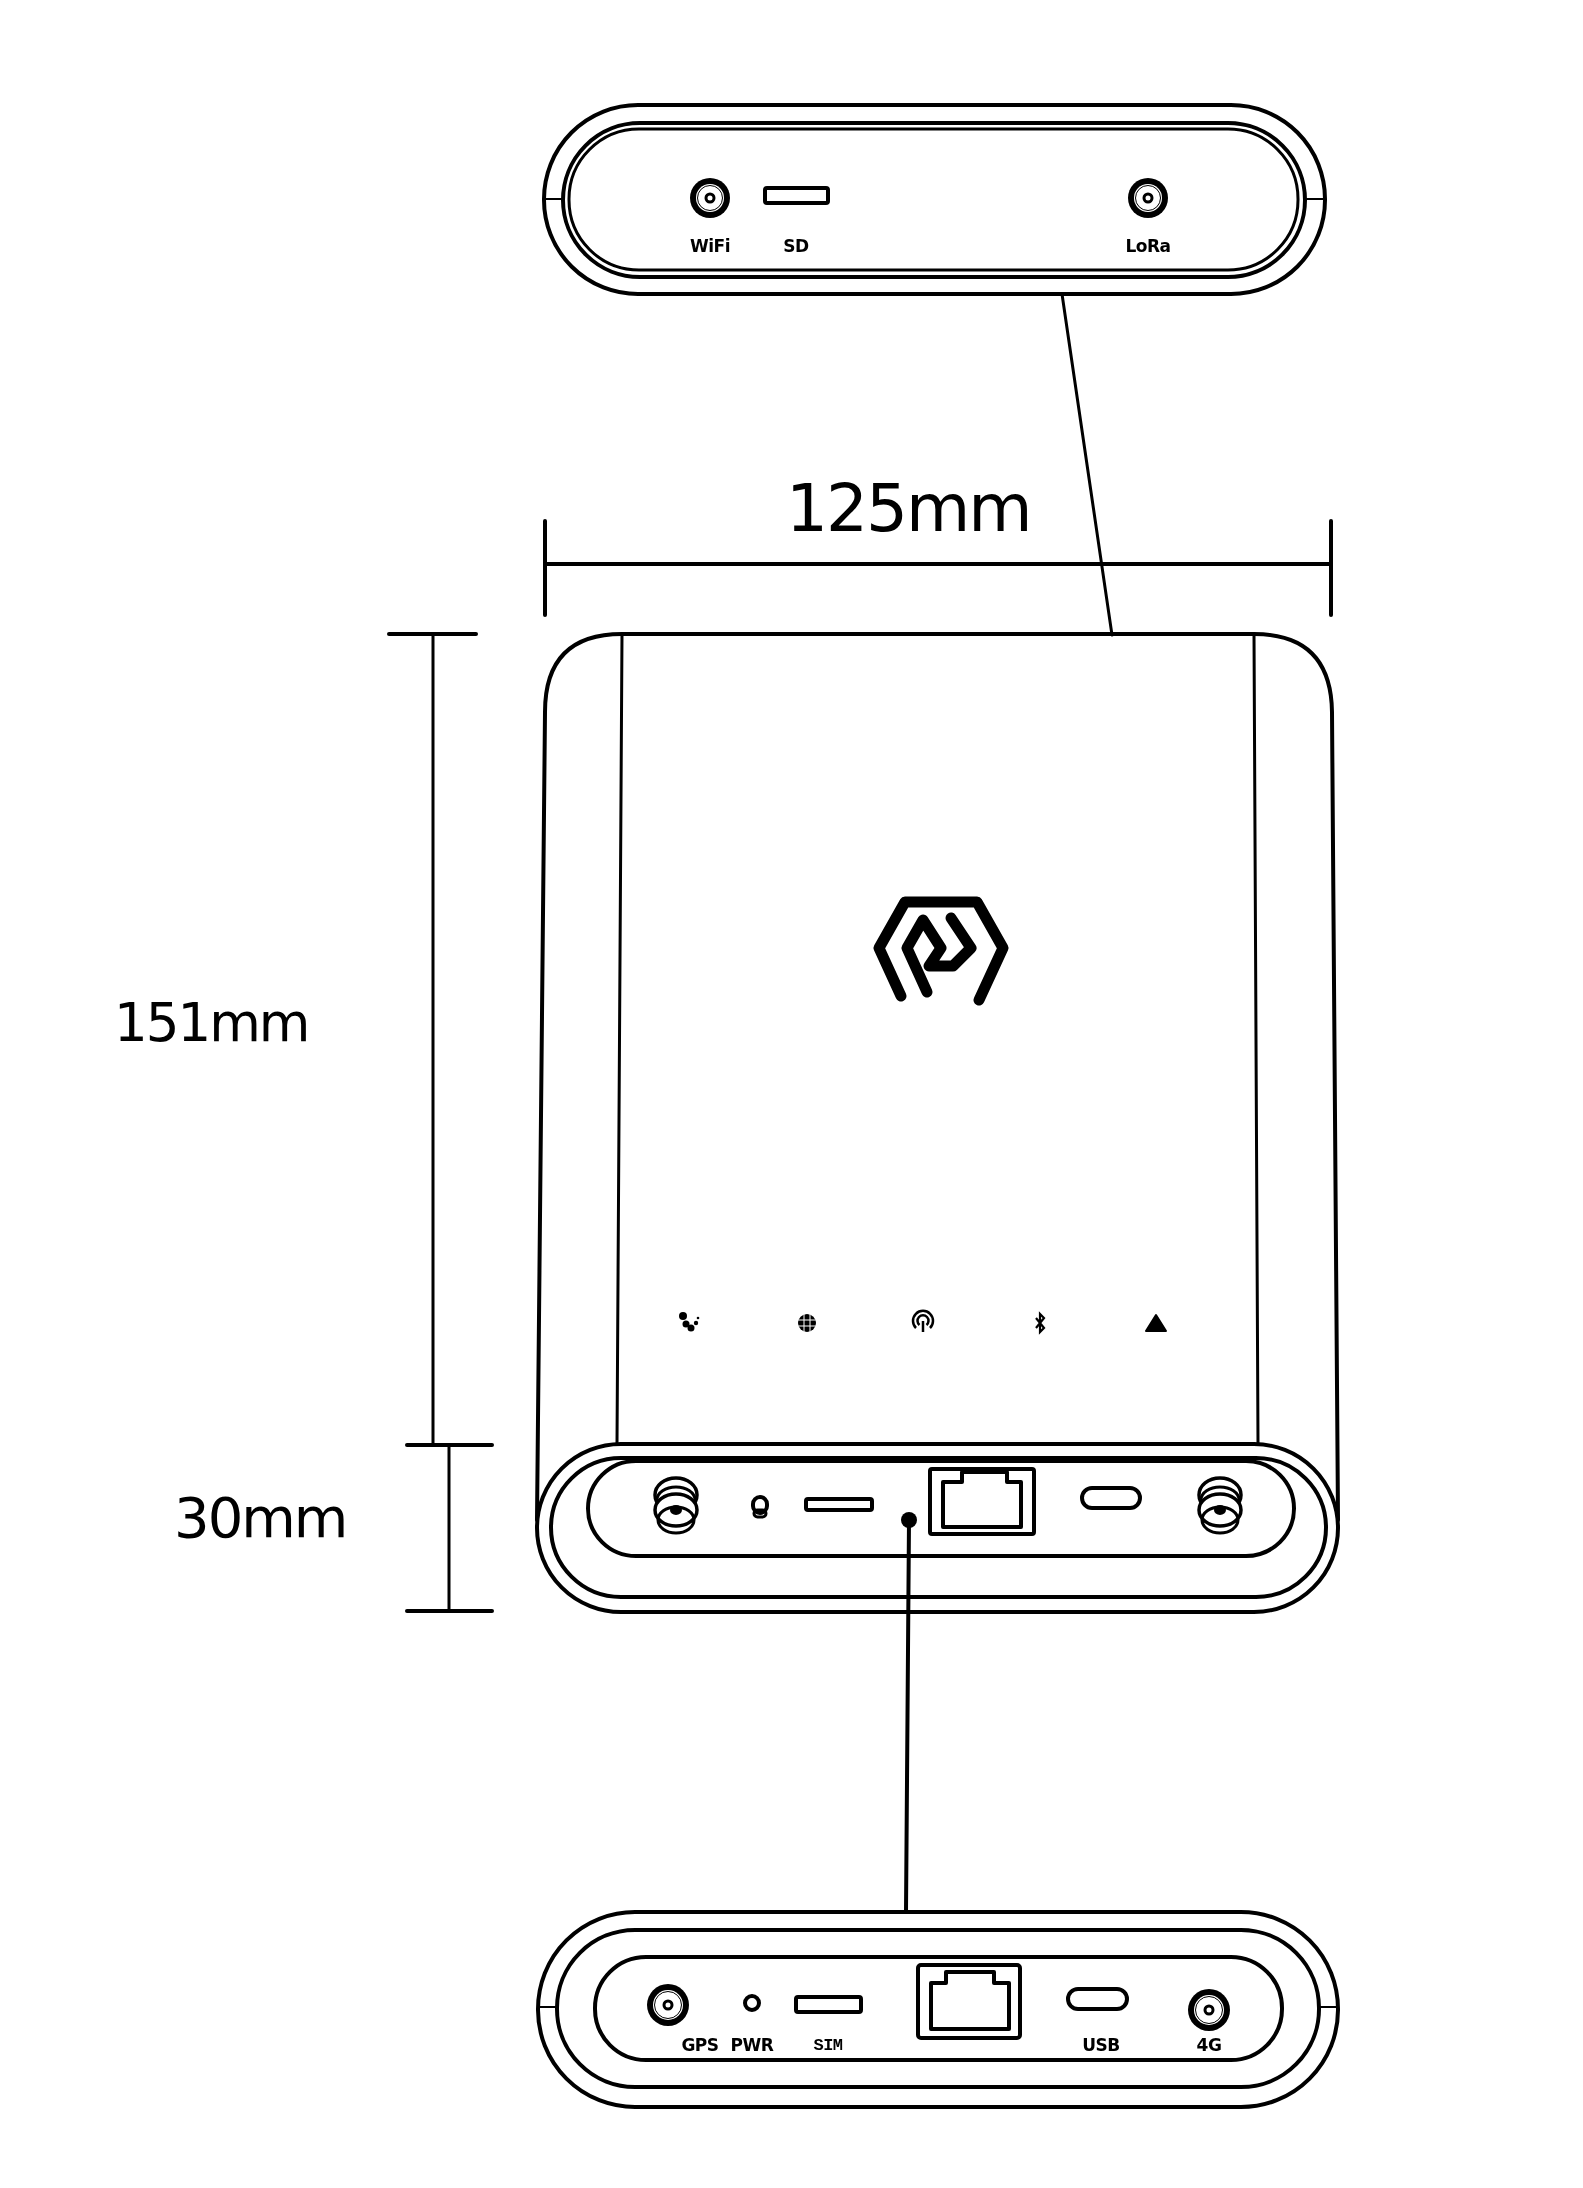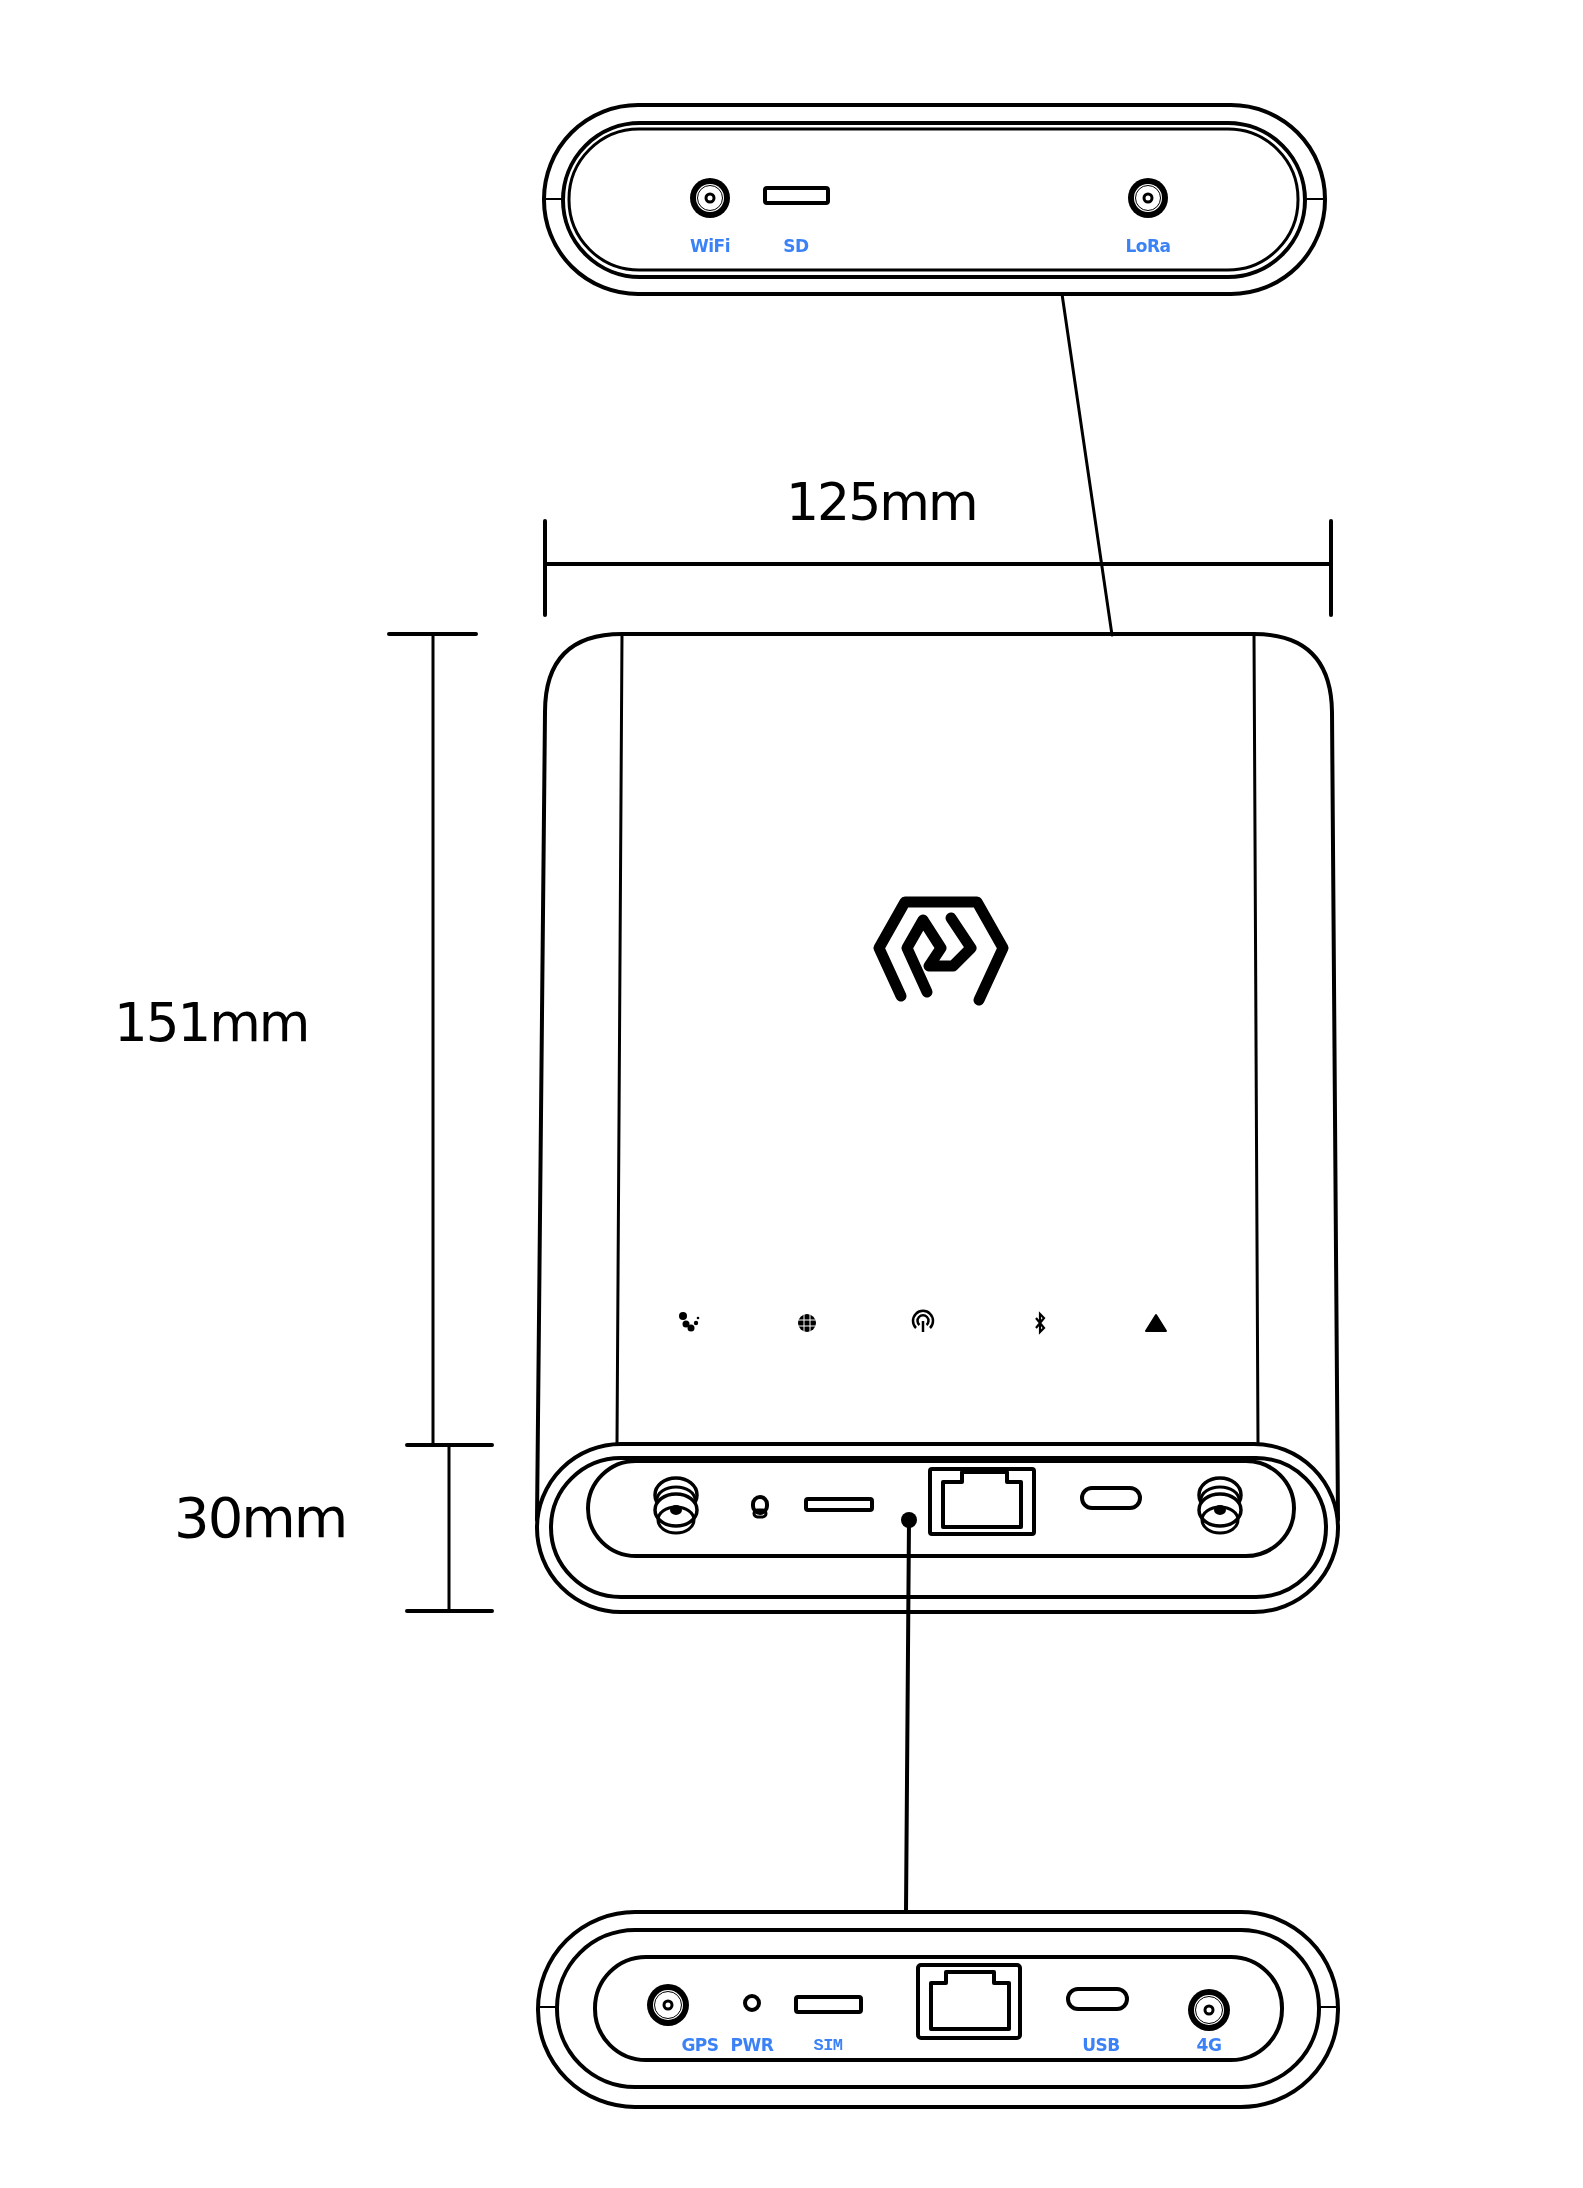--- a/index.html
+++ b/index.html
@@ -1,20 +1,20 @@
 <!DOCTYPE html>
 <html><head>
 <meta charset="utf-8">
 <style>
   html, body { margin: 0; padding: 0; background: #ffffff; }
   body { width: 1583px; height: 2188px; position: relative; overflow: hidden; font-family: "DejaVu Sans", sans-serif; }
   svg.canvas { position: absolute; left: 0; top: 0; width: 1583px; height: 2188px; }
   .stroke { fill: none; stroke: #000; stroke-linecap: round; stroke-linejoin: round; }
   .dim-label { position: absolute; font-family: "DejaVu Sans", sans-serif; font-weight: normal; color: #000; white-space: nowrap; line-height: 1; letter-spacing: -2px; }
-  .port-label { position: absolute; font-family: "DejaVu Sans", sans-serif; font-weight: bold; font-size: 17px; color: #3b82f6; white-space: nowrap; line-height: 1; transform: translateX(-50%); letter-spacing: -0.5px; }
+  .port-label { position: absolute; font-family: "DejaVu Sans", sans-serif; font-weight: bold; font-size: 17px; color: #000000; white-space: nowrap; line-height: 1; transform: translateX(-50%); letter-spacing: -0.5px; }
 </style>
 </head>
 <body>
 
 <svg class="canvas" viewBox="0 0 1583 2188" xmlns="http://www.w3.org/2000/svg">
 
   <g>
 
     <rect class="stroke" x="544" y="105" width="781" height="189" rx="94" ry="94" stroke-width="4"></rect>
 
@@ -164,21 +164,21 @@
     <rect class="stroke" x="1068" y="1989" width="59" height="20" rx="10" stroke-width="4"></rect>
     <g>
       <circle cx="1209" cy="2010" r="21" fill="#000"></circle>
       <circle cx="1209" cy="2010" r="15" fill="#fff"></circle>
       <circle cx="1209" cy="2010" r="13.5" fill="none" stroke="#000" stroke-width="1"></circle>
       <circle cx="1209" cy="2010" r="4" fill="none" stroke="#000" stroke-width="3"></circle>
     </g>
   </g>
 </svg>
 
-<div class="dim-label" style="left:786px; top:476px; font-size:52px;">125mm</div>
+<div class="dim-label" style="left:786px; top:476px; font-size:66px;">125mm</div>
 <div class="dim-label" style="left:114px; top:996px; font-size:53px;">151mm</div>
 <div class="dim-label" style="left:174px; top:1490px; font-size:56px;">30mm</div>
 
 <div class="port-label" style="left:710px; top:238px;">WiFi</div>
 <div class="port-label" style="left:796px; top:238px;">SD</div>
 <div class="port-label" style="left:1148px; top:238px;">LoRa</div>
 
 <div class="port-label" style="left:700px; top:2037px;">GPS</div>
 <div class="port-label" style="left:752px; top:2037px;">PWR</div>
 <div class="port-label" style="left:828px; top:2037px;font-family:Liberation Mono, monospace;">SIM</div>

